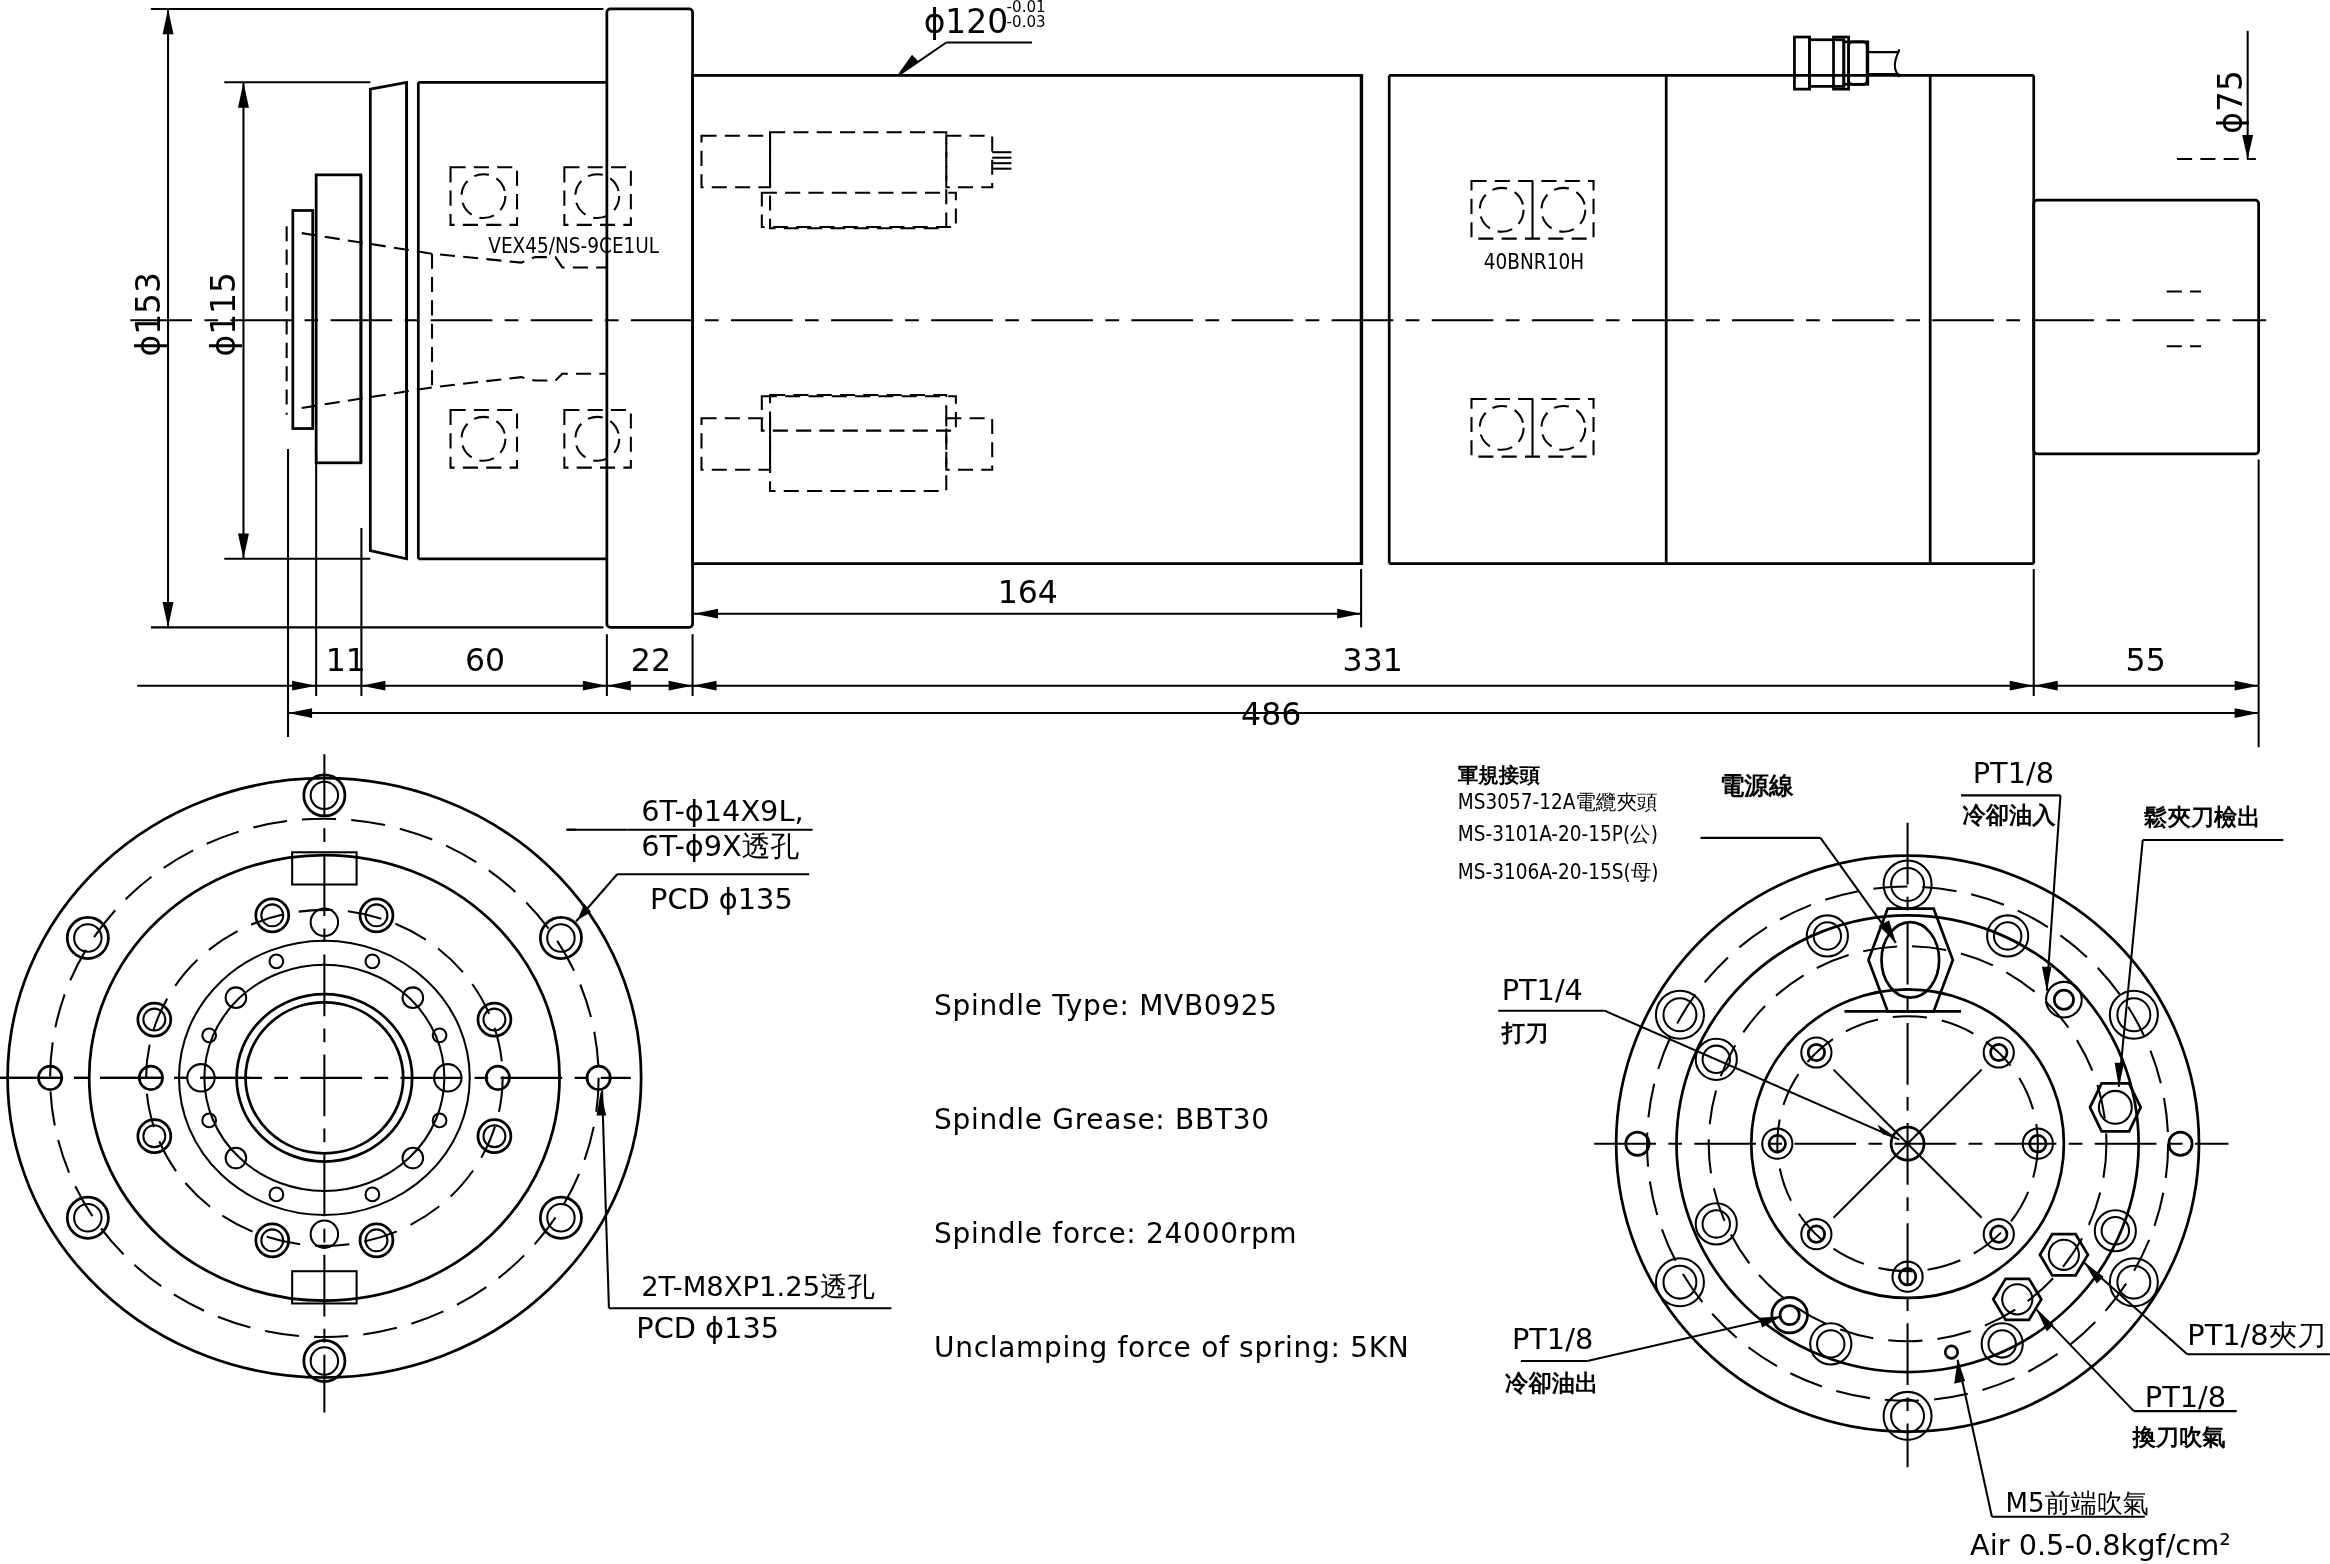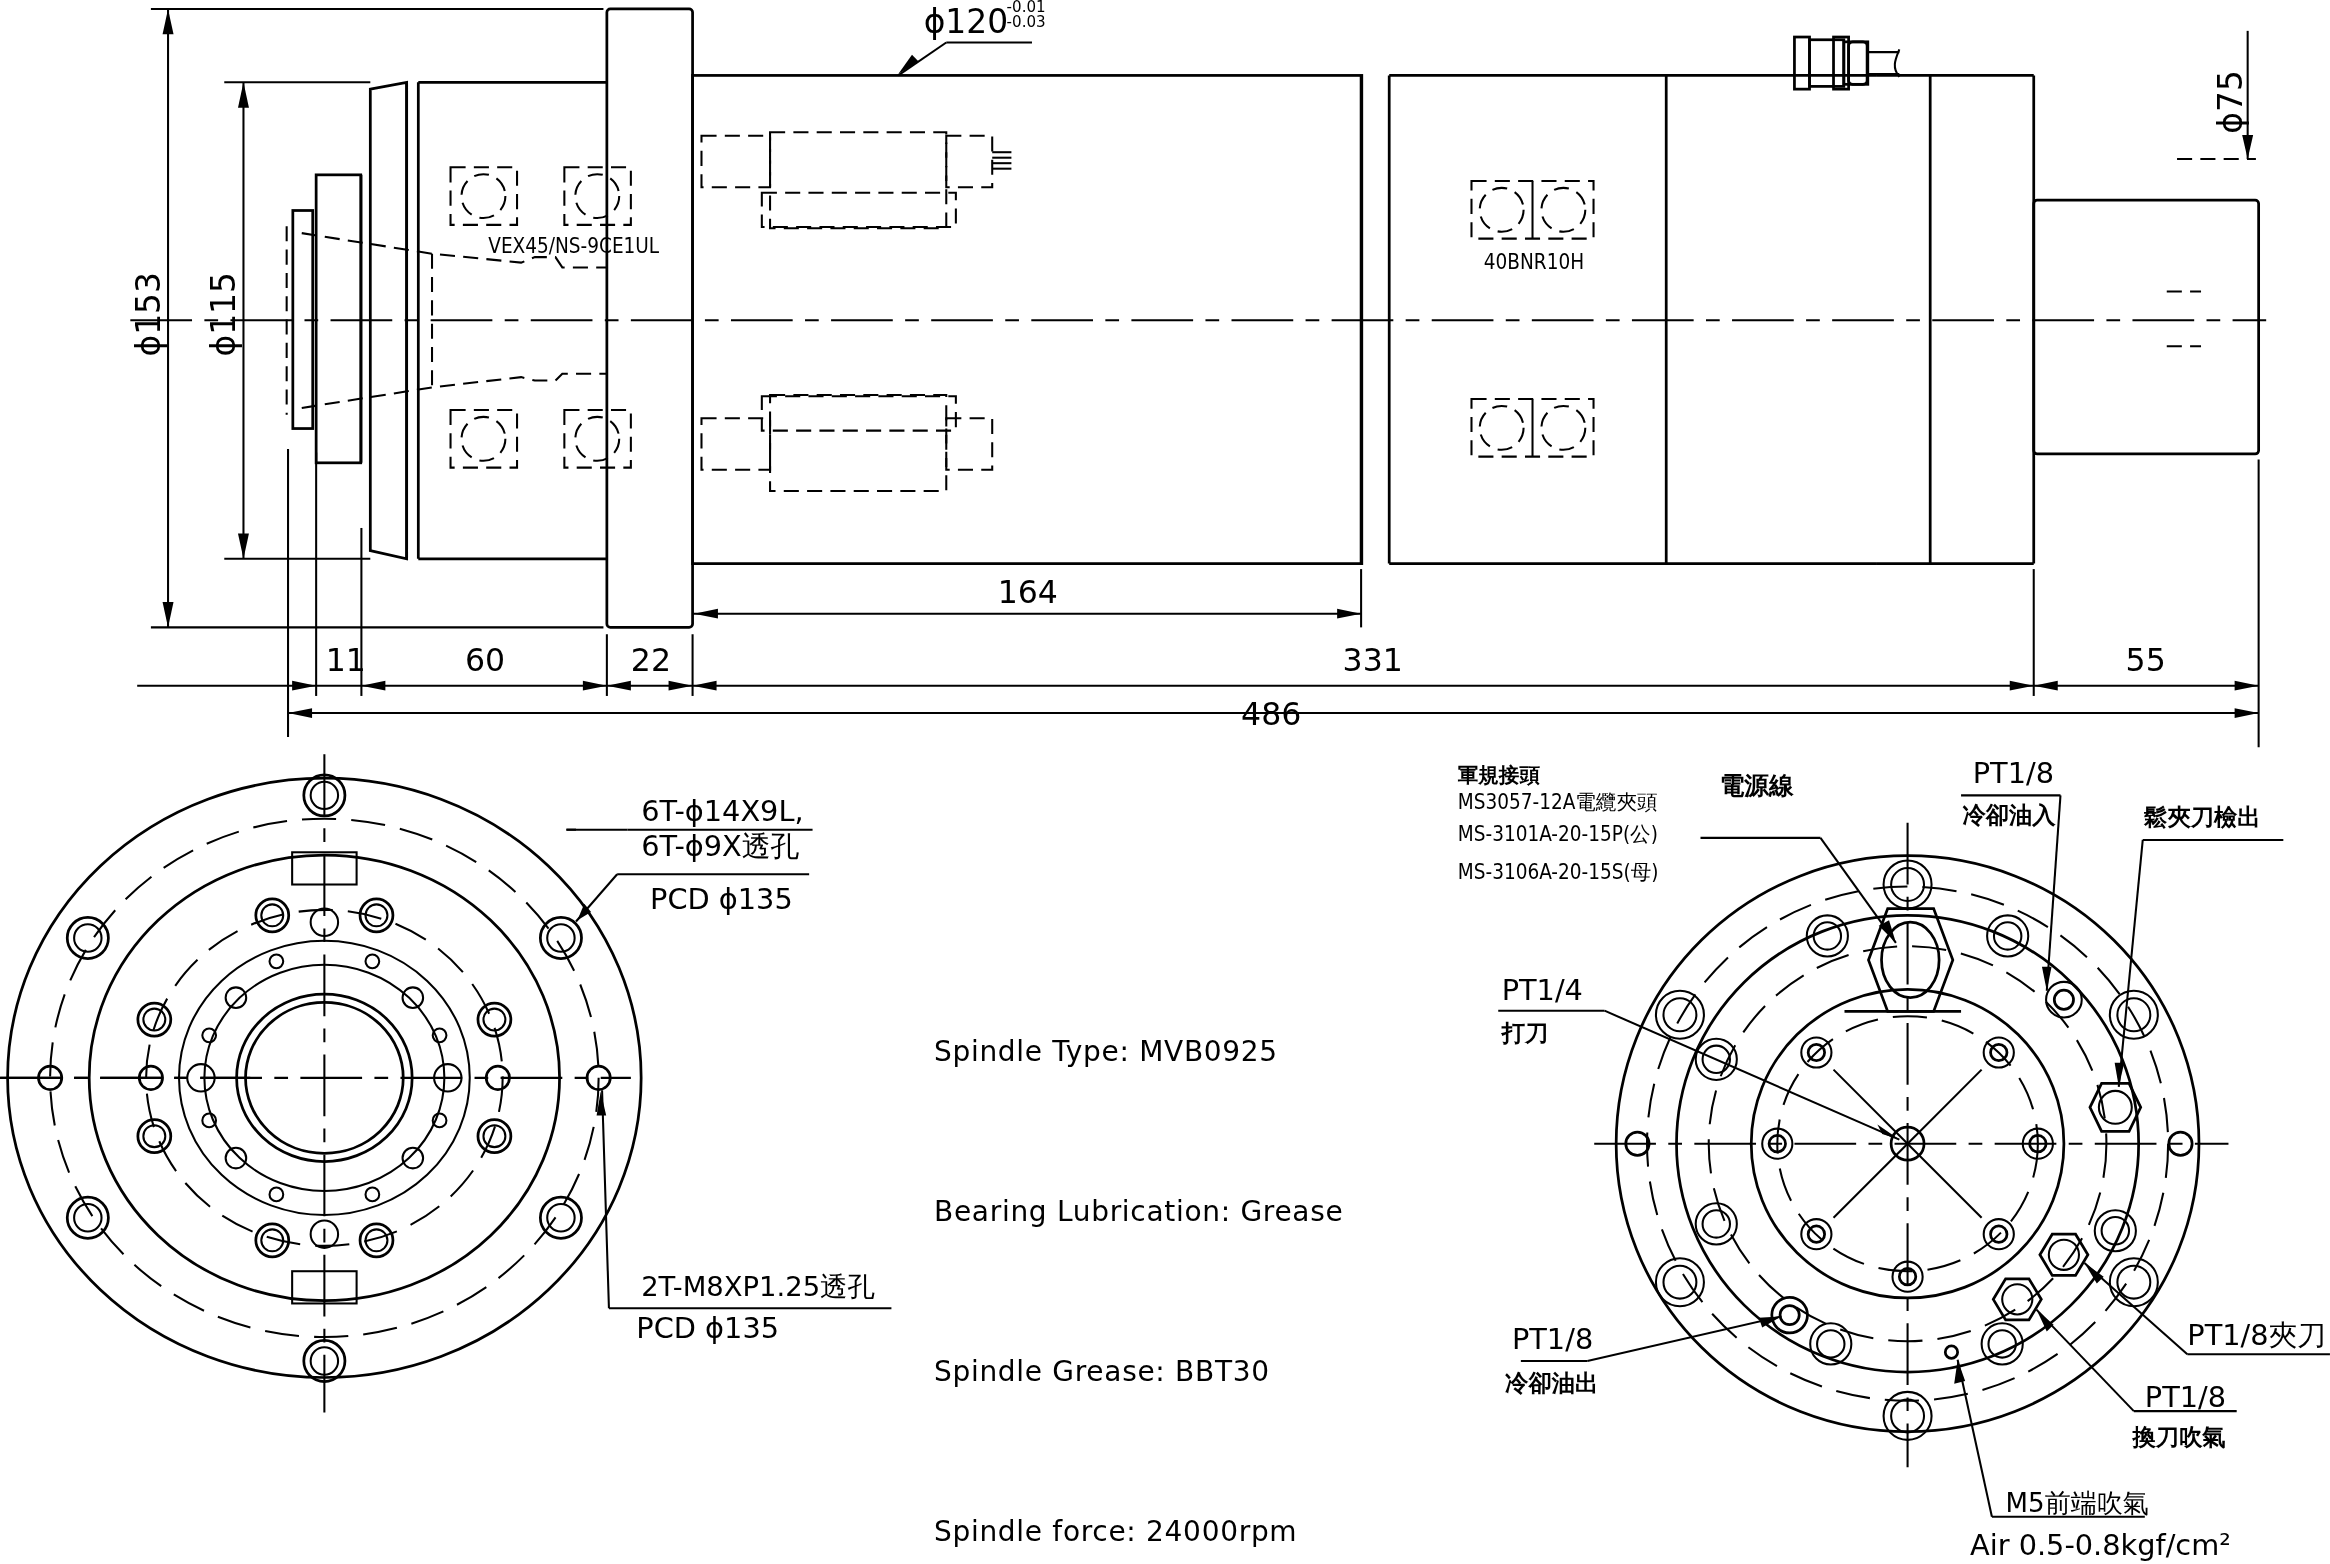--- a/index.html
+++ b/index.html
@@ -8,21 +8,21 @@
   .ln { stroke: #000; stroke-width: 4; fill: none; }
   .thin { stroke: #000; stroke-width: 3; fill: none; }
   .hid { stroke: #000; stroke-width: 3; fill: none; stroke-dasharray: 22 12; }
   .ctr { stroke: #000; stroke-width: 3; fill: none; stroke-dasharray: 90 18 20 18; }
   .pcd { stroke: #000; stroke-width: 3; fill: none; stroke-dasharray: 50 22; }
   .dim { stroke: #000; stroke-width: 3; fill: none; }
   .arrow { fill: #000; stroke: none; }
   .txt { font-family: "DejaVu Sans", "Liberation Sans", sans-serif; fill: #000; }
   .cad { font-family: "DejaVu Sans Condensed", "DejaVu Sans", "Liberation Sans", sans-serif; fill: #000; }
   .spec { position: absolute; left: 934px; top: 911px; font-family: "DejaVu Sans", "Liberation Sans", sans-serif; font-size: 28px; line-height: 38px; color: #000; white-space: pre; letter-spacing: 0.7px; }
-  .spec div { height: 38px; margin-top: 46px; }
+  .spec div { height: 38px; }
 </style>
 </head>
 <body>
 
 <svg width="2330" height="1564" viewBox="0 0 3398 2281" xmlns="http://www.w3.org/2000/svg">
 
   <g>
 
     <line class="ctr" x1="190" y1="467" x2="3305" y2="467"></line>
 
@@ -386,21 +386,20 @@
     <text class="txt" x="3128" y="2052" font-size="42">PT1/8</text>
     <text class="cad" x="3110" y="2108" font-size="34" font-weight="bold">換刀吹氣</text>
 
     <text class="txt" x="2925" y="2205" font-size="38">M5前端吹氣</text>
     <text class="txt" x="2873" y="2268" font-size="42">Air 0.5-0.8kgf/cm²</text>
   </g>
 </svg>
 
 <div class="spec">
   <div>Spindle Type: MVB0925</div>
-  <div>Bearing Lubrication: Grease</div>
   <div>Spindle Grease: BBT30</div>
   <div>Spindle force: 24000rpm</div>
   <div>Unclamping force of spring: 5KN</div>
   
   
   
   
   
   
   

